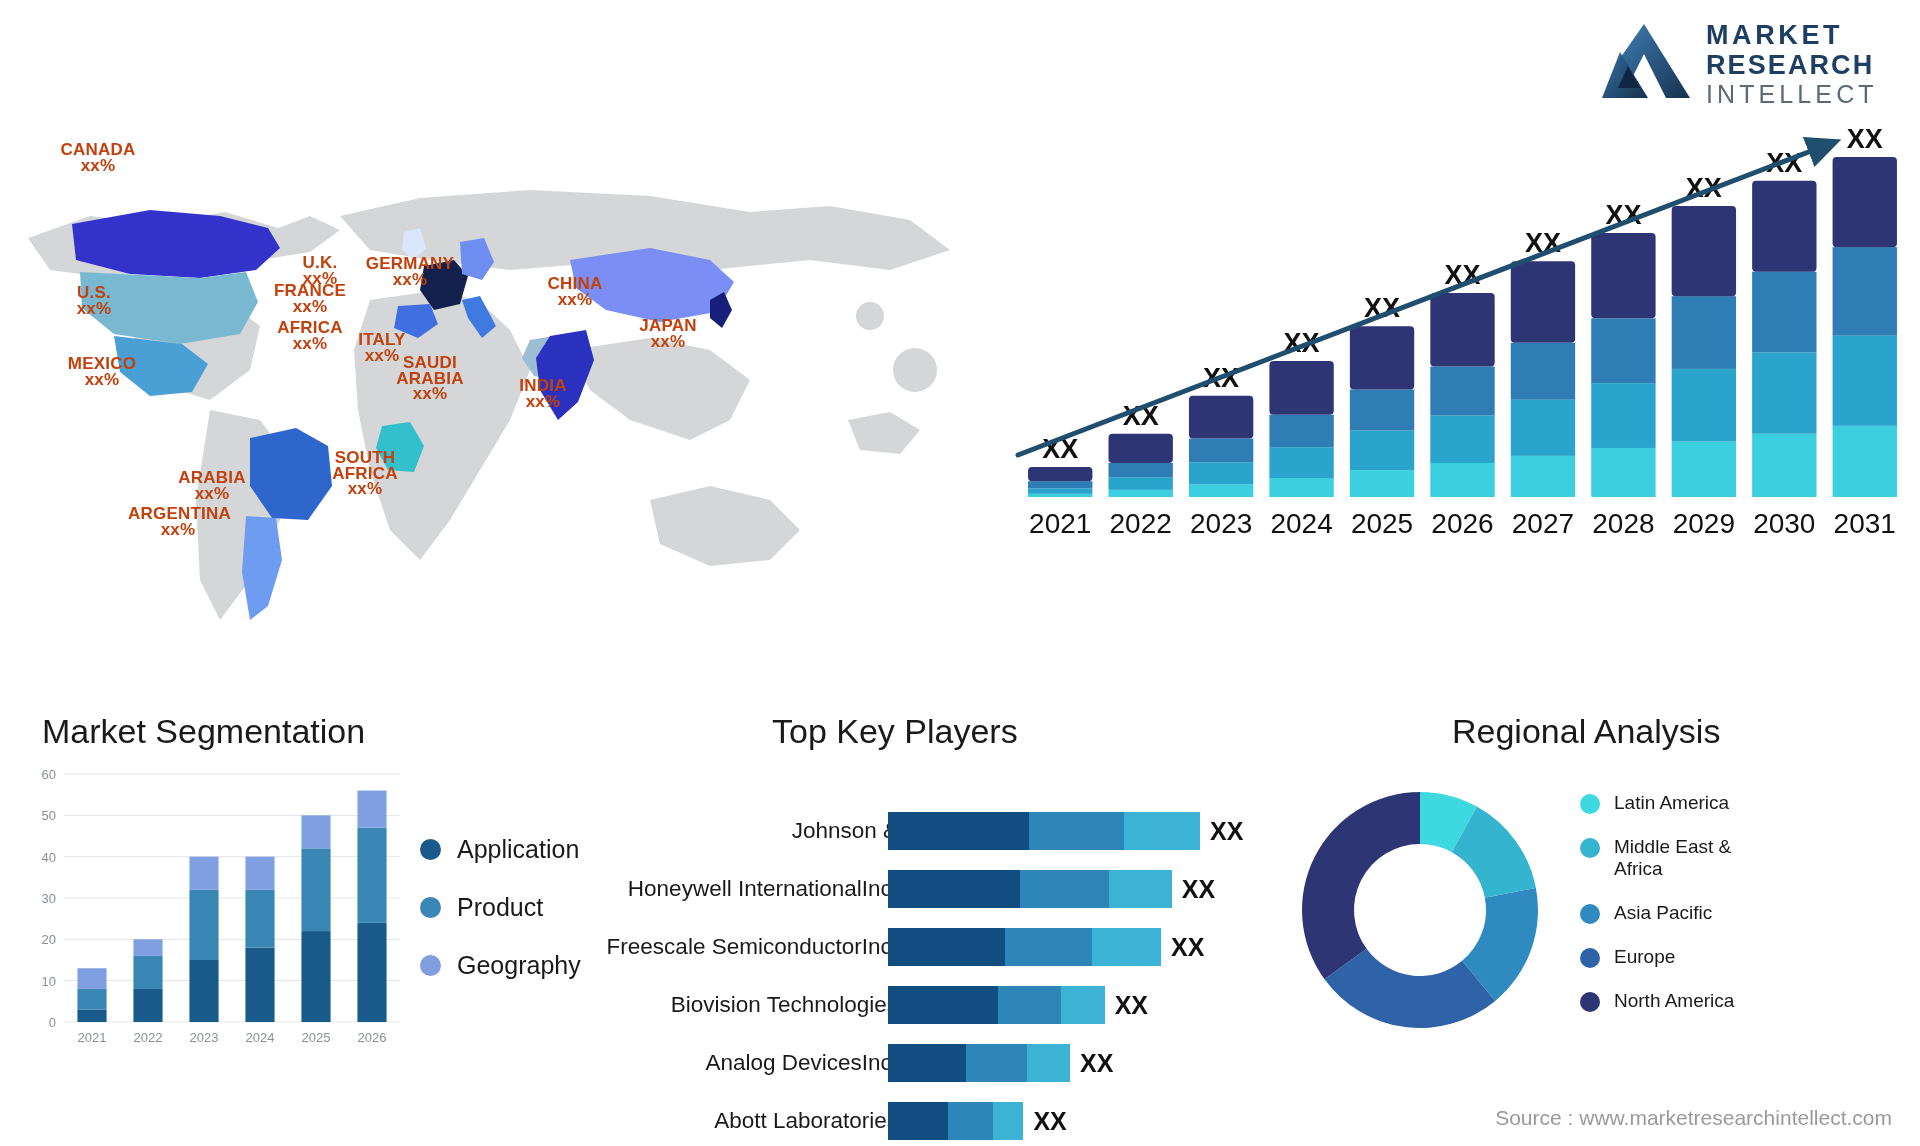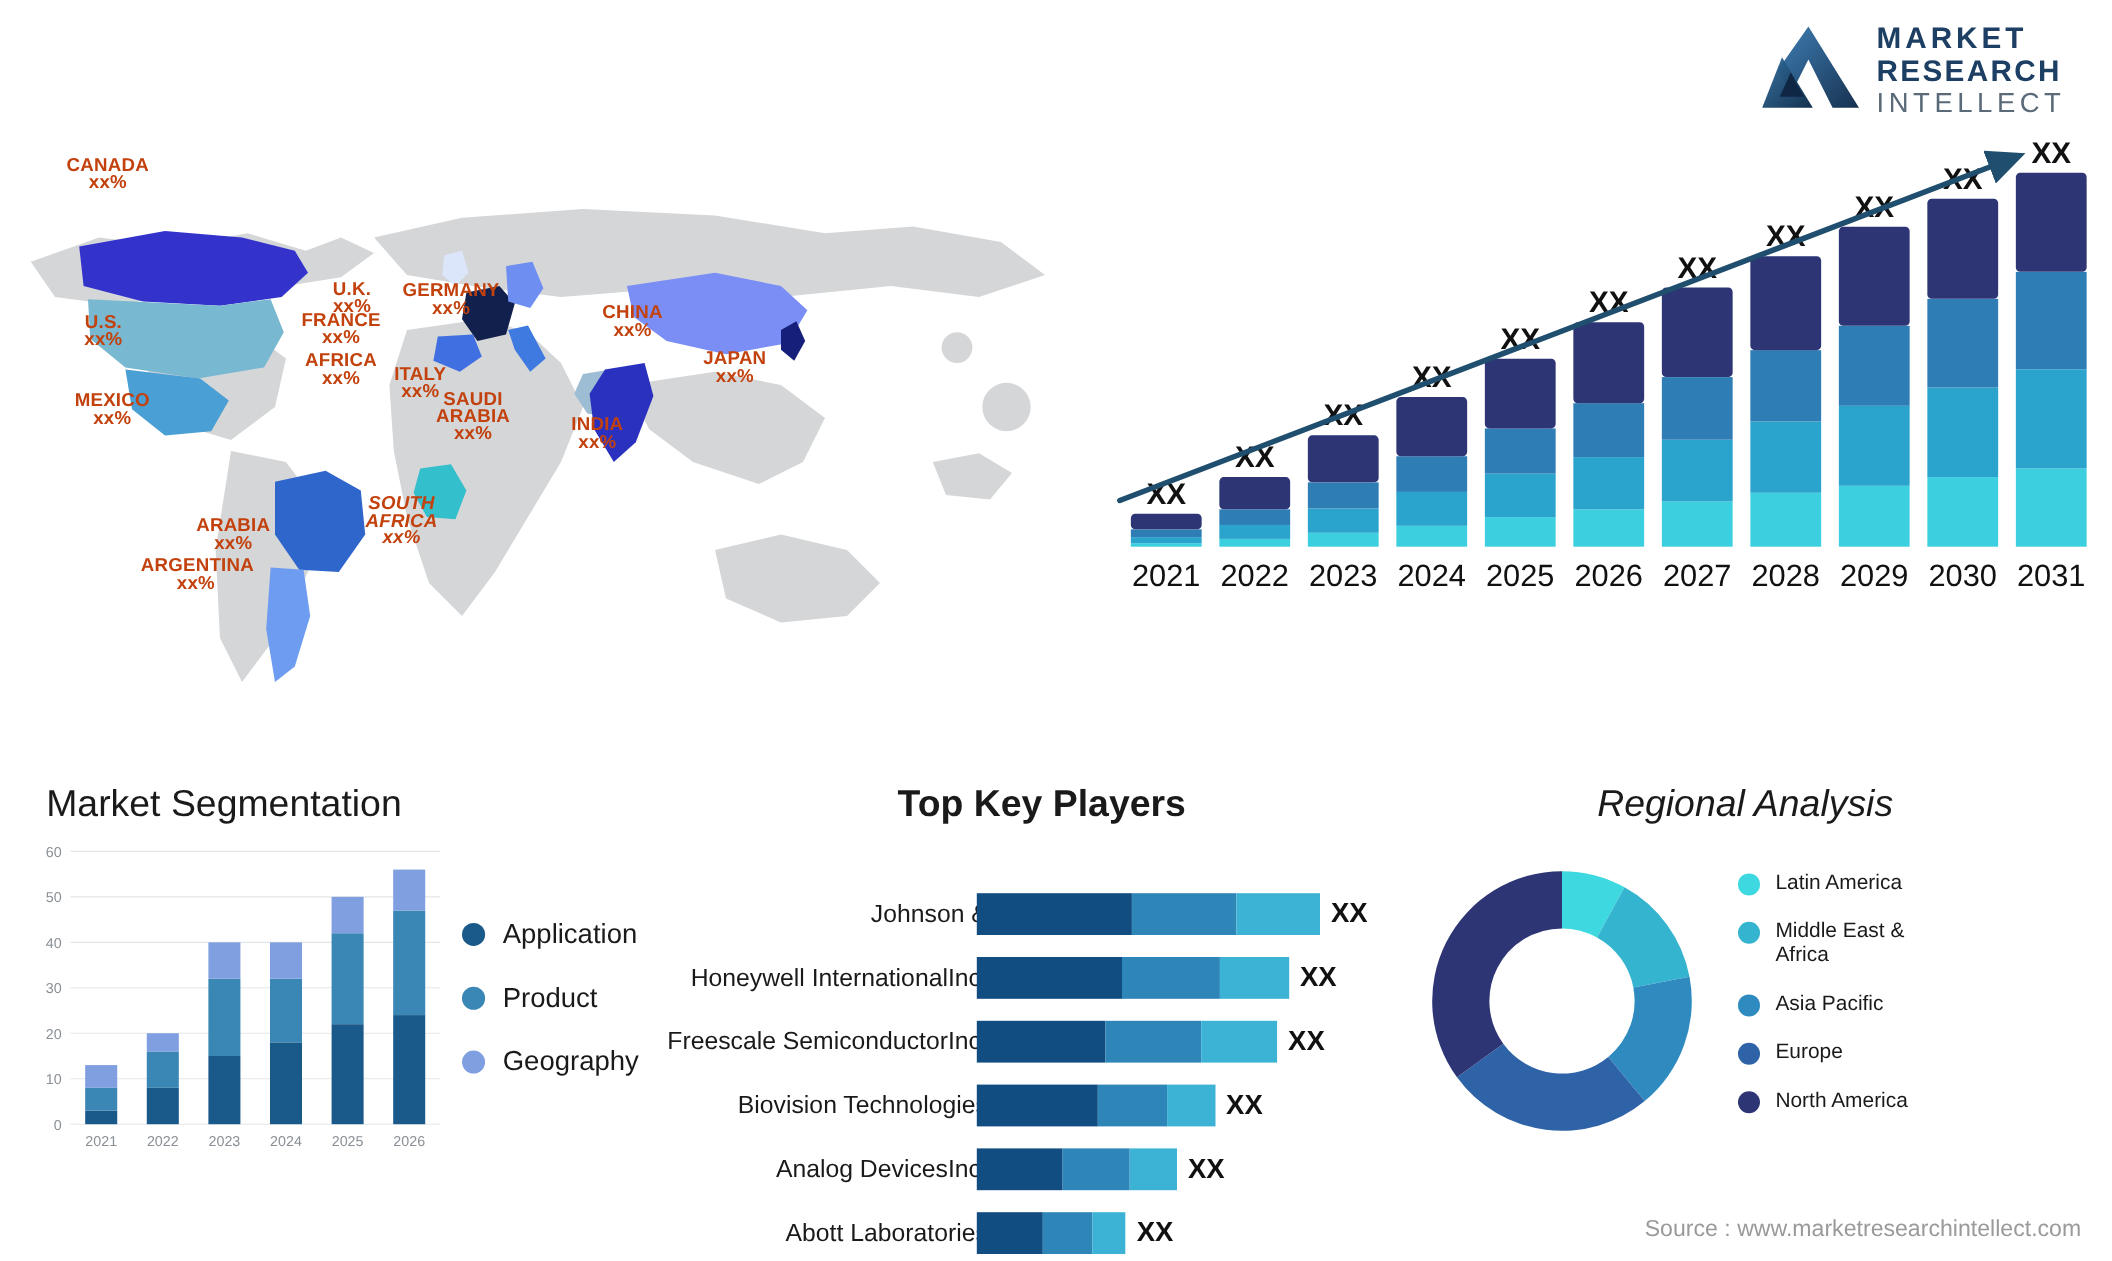--- a/index.html
+++ b/index.html
@@ -158,21 +158,21 @@
 xx%</div>
         <div class="map-label" style="left: 250px; top: 200px; width: 100px;">AFRICA
 xx%</div>
         <div class="map-label" style="left: 350px; top: 136px; width: 100px;">GERMANY
 xx%</div>
         <div class="map-label" style="left: 322px; top: 212px; width: 100px;">ITALY
 xx%</div>
         <div class="map-label" style="left: 370px; top: 235px; width: 100px;">SAUDI
 ARABIA
 xx%</div>
-        <div class="map-label" style="left: 305px; top: 330px; width: 100px; font-style: italic;">SOUTH
+        <div class="map-label" style="left: 305px; top: 330px; width: 100px;">SOUTH
 AFRICA
 xx%</div>
         <div class="map-label" style="left: 515px; top: 123px; width: 100px; margin-top: 33px;">CHINA
 xx%</div>
         <div class="map-label" style="left: 483px; top: 258px; width: 100px;">INDIA
 xx%</div>
         <div class="map-label" style="left: 608px; top: 198px; width: 100px;">JAPAN
 xx%</div>
       </div>
   </div>
@@ -319,21 +319,21 @@
           <span class="seg-dot" style="background: rgb(58, 134, 181);"></span>
           <span class="seg-leg-label">Product</span>
         </div>
         <div class="seg-leg-row">
           <span class="seg-dot" style="background: rgb(127, 159, 224);"></span>
           <span class="seg-leg-label">Geography</span>
         </div>
       </div>
   </div>
 
-  <div class="sec-title" style="left:816px; top:712px;font-weight:bold;">Top Key Players</div>
+  <div class="sec-title" style="left:772px; top:712px;">Top Key Players</div>
   <div class="kp-wrap" id="kp-wrap">
       <div class="kp-row" style="left: 0px; top: 52px; width: 620px;">
         <div class="kp-name" style="right: 362px;">Johnson &amp;</div>
         <div class="kp-bar" style="left: 248px; width: 312px;">
           <div class="kp-seg" style="width: 45.1389%; background: rgb(17, 77, 128);"></div>
           <div class="kp-seg" style="width: 30.5556%; background: rgb(46, 134, 184);"></div>
           <div class="kp-seg" style="width: 24.3056%; background: rgb(60, 179, 212);"></div>
         </div>
         <div class="kp-xx" style="left: 570px;">XX</div>
       </div>
@@ -377,21 +377,21 @@
         <div class="kp-name" style="right: 362px;">Abott Laboratories</div>
         <div class="kp-bar" style="left: 248px; width: 135.417px;">
           <div class="kp-seg" style="width: 44%; background: rgb(17, 77, 128);"></div>
           <div class="kp-seg" style="width: 33.6%; background: rgb(46, 134, 184);"></div>
           <div class="kp-seg" style="width: 22.4%; background: rgb(60, 179, 212);"></div>
         </div>
         <div class="kp-xx" style="left: 393.417px;">XX</div>
       </div>
     </div>
 
-  <div class="sec-title" style="left:1452px; top:712px;font-style:italic;">Regional Analysis</div>
+  <div class="sec-title" style="left:1452px; top:712px;">Regional Analysis</div>
   <div class="reg-wrap">
     <svg width="280" height="290" viewBox="0 0 280 290">
       <g id="donut-g" transform="translate(140,150)">
           <path d="M 7.225416114969383e-15 -118 A 118 118 0 0 1 56.84693354400241 -103.4041882451759 L 31.795742490713213 -57.836240882895 A 66 66 0 0 0 4.0413344371862654e-15 -66 Z" fill="#3ed8e0"></path>
           <path d="M 56.84693354400241 -103.4041882451759 A 118 118 0 0 1 115.90989558598527 -22.110995121115486 L 64.83095854809345 -12.367166762657815 A 66 66 0 0 0 31.795742490713213 -57.836240882895 Z" fill="#35b4cf"></path>
           <path d="M 115.90989558598527 -22.110995121115486 A 118 118 0 0 1 75.21603079034536 90.92056264754316 L 42.0699833234135 50.8538740232021 A 66 66 0 0 0 64.83095854809345 -12.367166762657815 Z" fill="#2f8bbf"></path>
           <path d="M 75.21603079034536 90.92056264754316 A 118 118 0 0 1 -95.46400533624383 69.35865977051179 L -53.395121628746544 38.793826651303206 A 66 66 0 0 0 42.0699833234135 50.8538740232021 Z" fill="#2f63a8"></path>
           <path d="M -95.46400533624383 69.35865977051179 A 118 118 0 0 1 -2.167624834490815e-14 -118 L -1.2124003311558795e-14 -66 A 66 66 0 0 0 -53.395121628746544 38.793826651303206 Z" fill="#2d3575"></path>
         </g>
     </svg>

